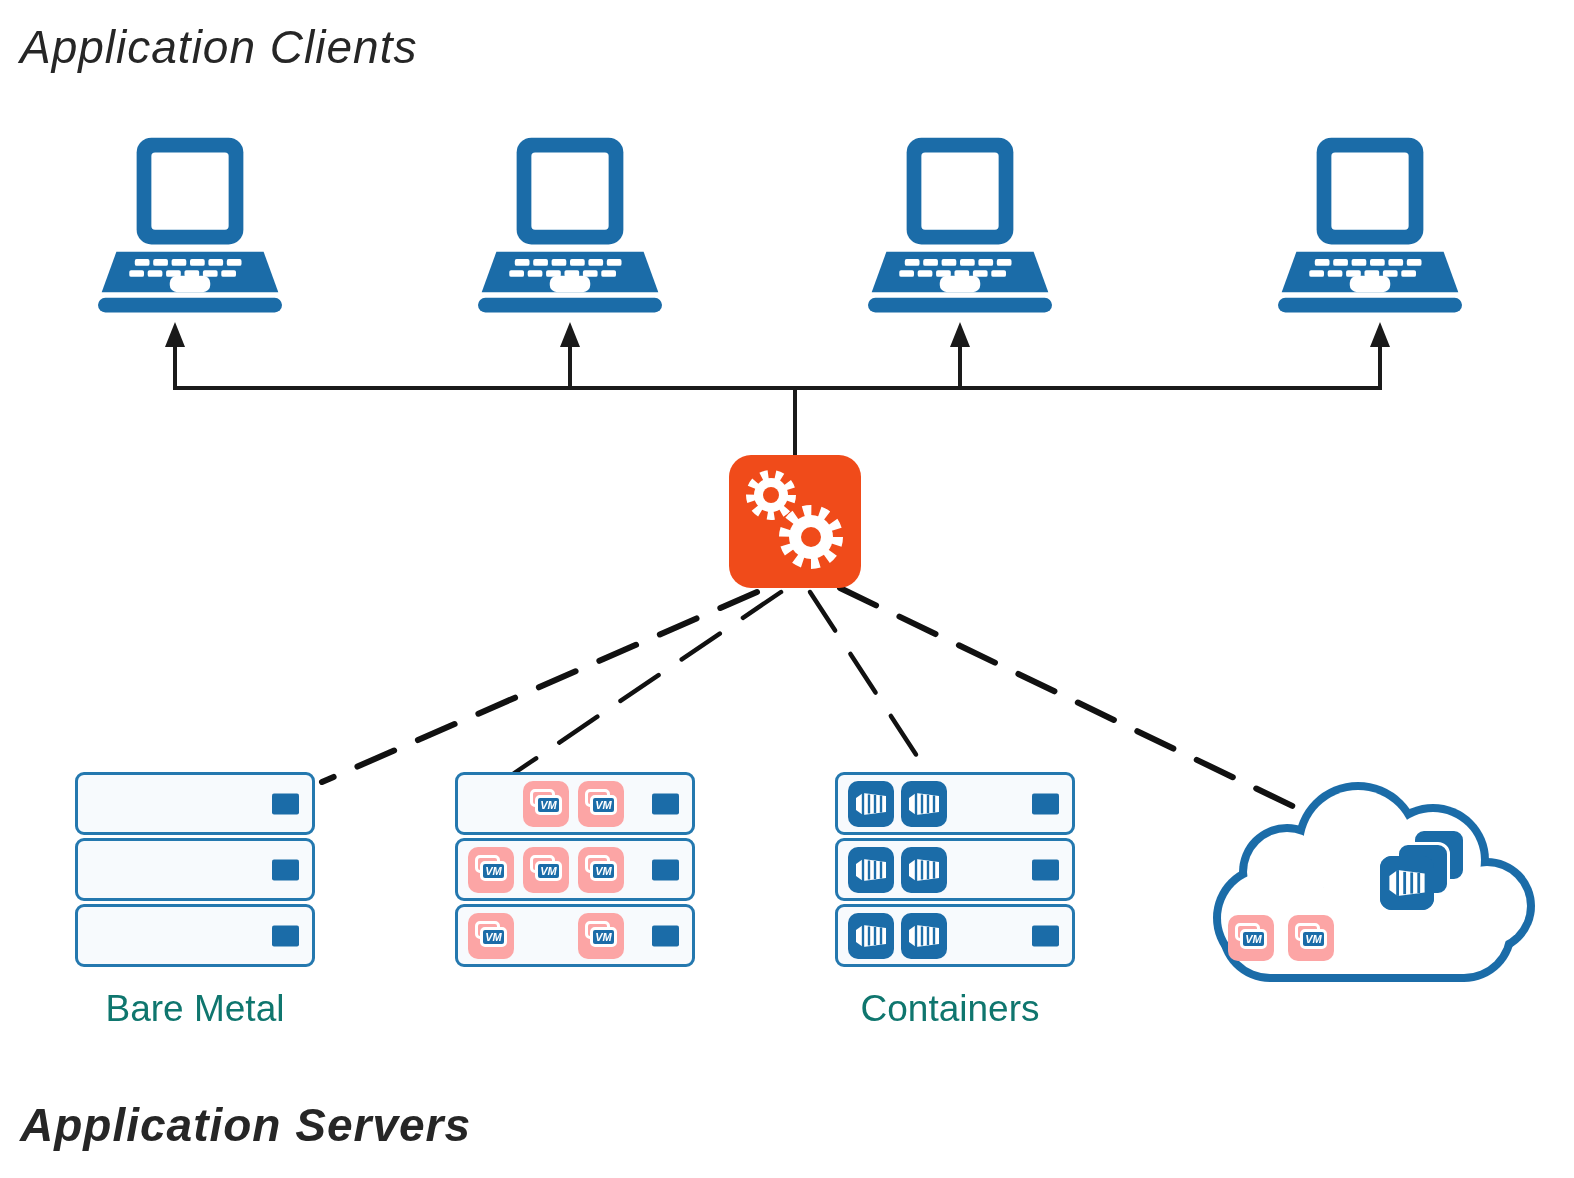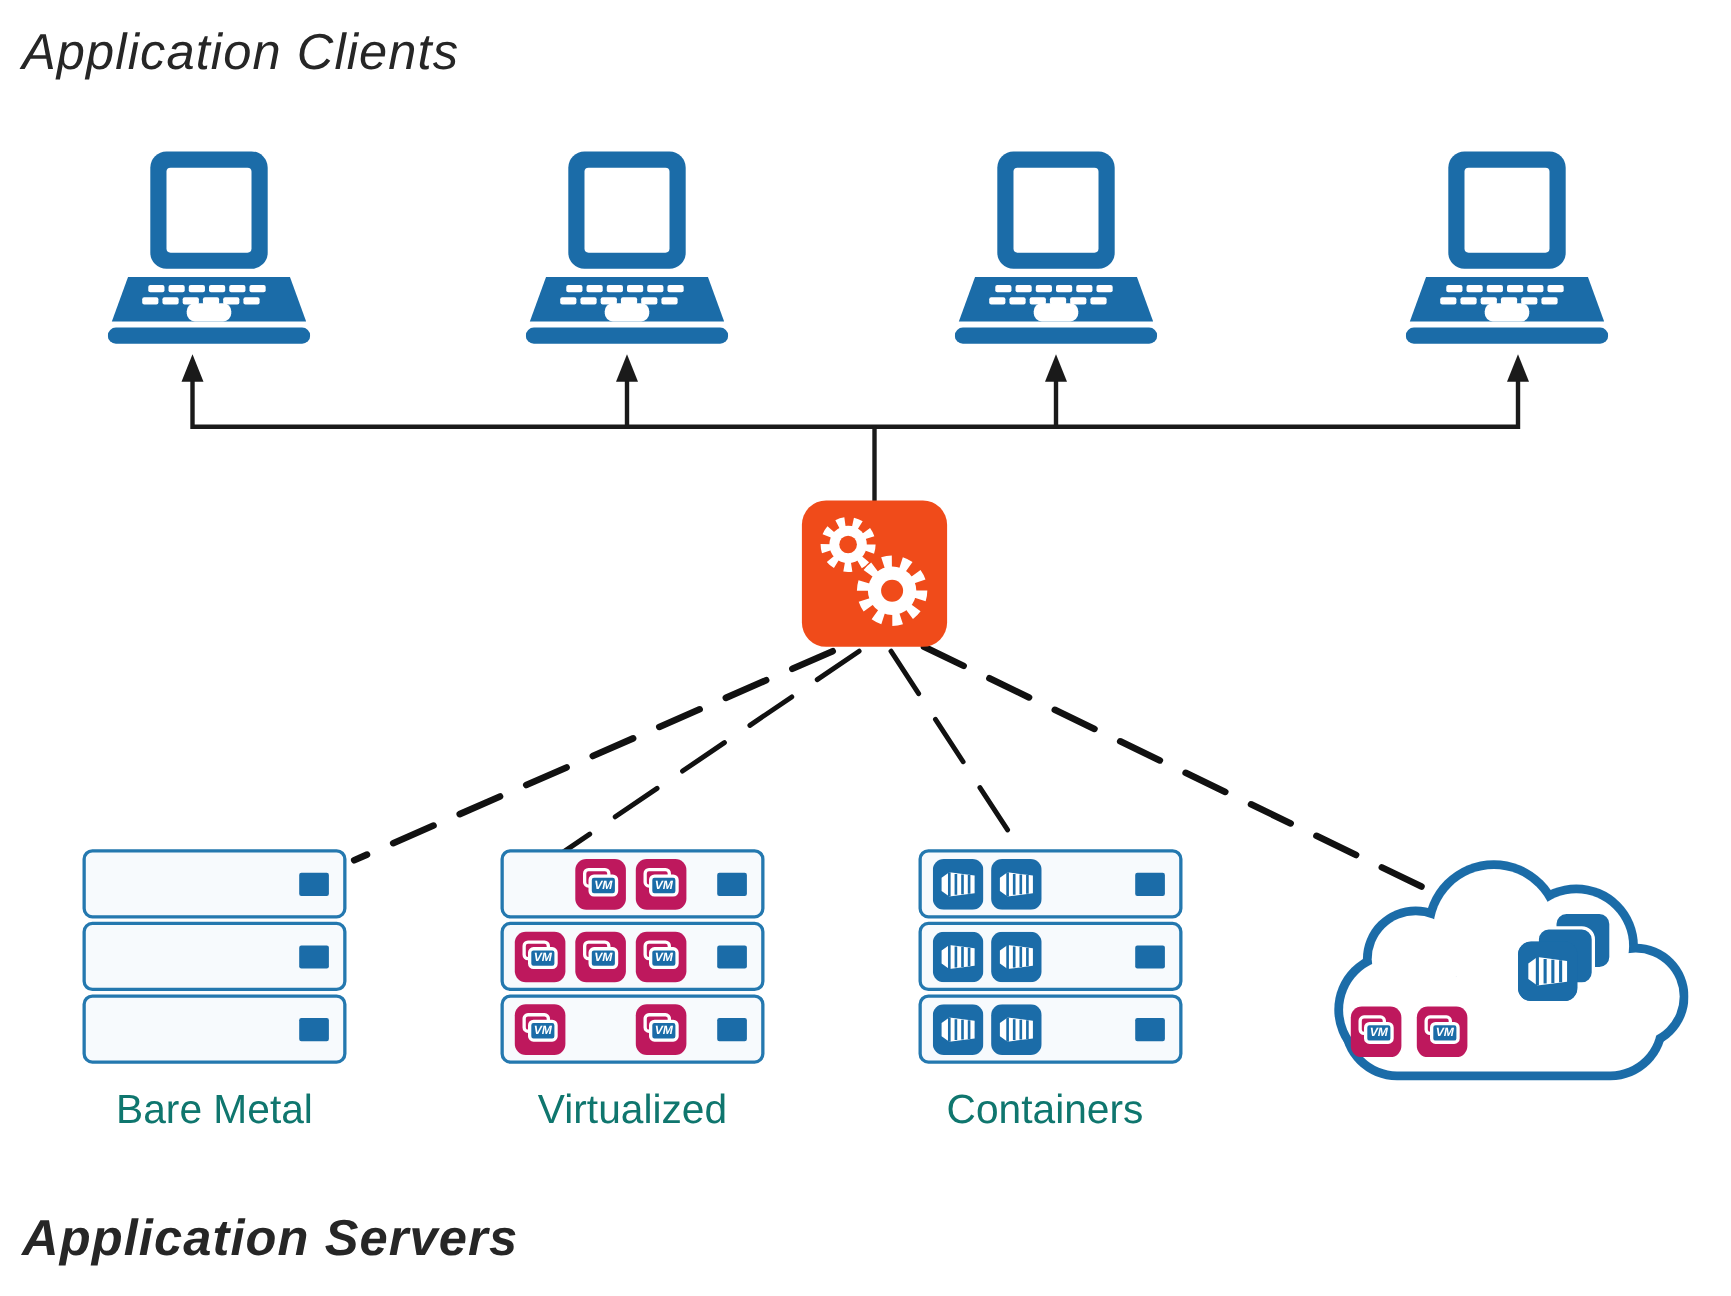--- a/index.html
+++ b/index.html
@@ -23,21 +23,21 @@
   .stack{position:absolute;top:772px;width:240px;z-index:2;}
   .stack-bare{left:75px;}
   .stack-virt{left:455px;}
   .stack-cont{left:835px;}
   .server-row{position:relative;height:63px;margin-bottom:3px;border:3px solid #2478AF;
               border-radius:9px;background:#F7FAFD;box-sizing:border-box;}
   .led{position:absolute;right:13px;top:50%;transform:translateY(-50%);
        width:27px;height:21px;background:#1B6CA8;border-radius:2px;}
   
   .vm-icon{position:absolute;top:50%;transform:translateY(-50%);width:46px;height:46px;
-           background:#be185d;border-radius:10px;}
+           background:#fca5a5;border-radius:10px;}
   .vm-back{position:absolute;left:7px;top:8px;width:25px;height:18px;border:3px solid #fff;
            border-radius:5px;box-sizing:border-box;}
   .vm-front{position:absolute;left:12px;top:14px;width:27px;height:20px;border:3px solid #fff;
             border-radius:5px;background:#1B6CA8;color:#fff;box-sizing:border-box;
             font:italic 700 11px/14px "Liberation Sans",sans-serif;text-align:center;}
   
   .cont-icon{position:absolute;top:50%;transform:translateY(-50%);width:46px;height:46px;}
   
   .cloud{position:absolute;left:1195px;top:768px;width:340px;height:218px;z-index:2;}
   .cloud-inner{position:absolute;left:0;top:0;width:100%;height:100%;}
@@ -352,18 +352,17 @@
         <div class="vm-back"></div>
         <div class="vm-front">VM</div>
       </div>
     <div class="vm-icon" style="left:93px;top:147px">
         <div class="vm-back"></div>
         <div class="vm-front">VM</div>
       </div>
   </div>
 
   <div class="group-label gl-bare">Bare Metal</div>
-  <div class="group-label gl-virt">Virtualized</div>
   <div class="group-label gl-cont">Containers</div>
 
   <div class="title title-bottom">Application Servers</div>
 
 </div>
 
 </body></html>

